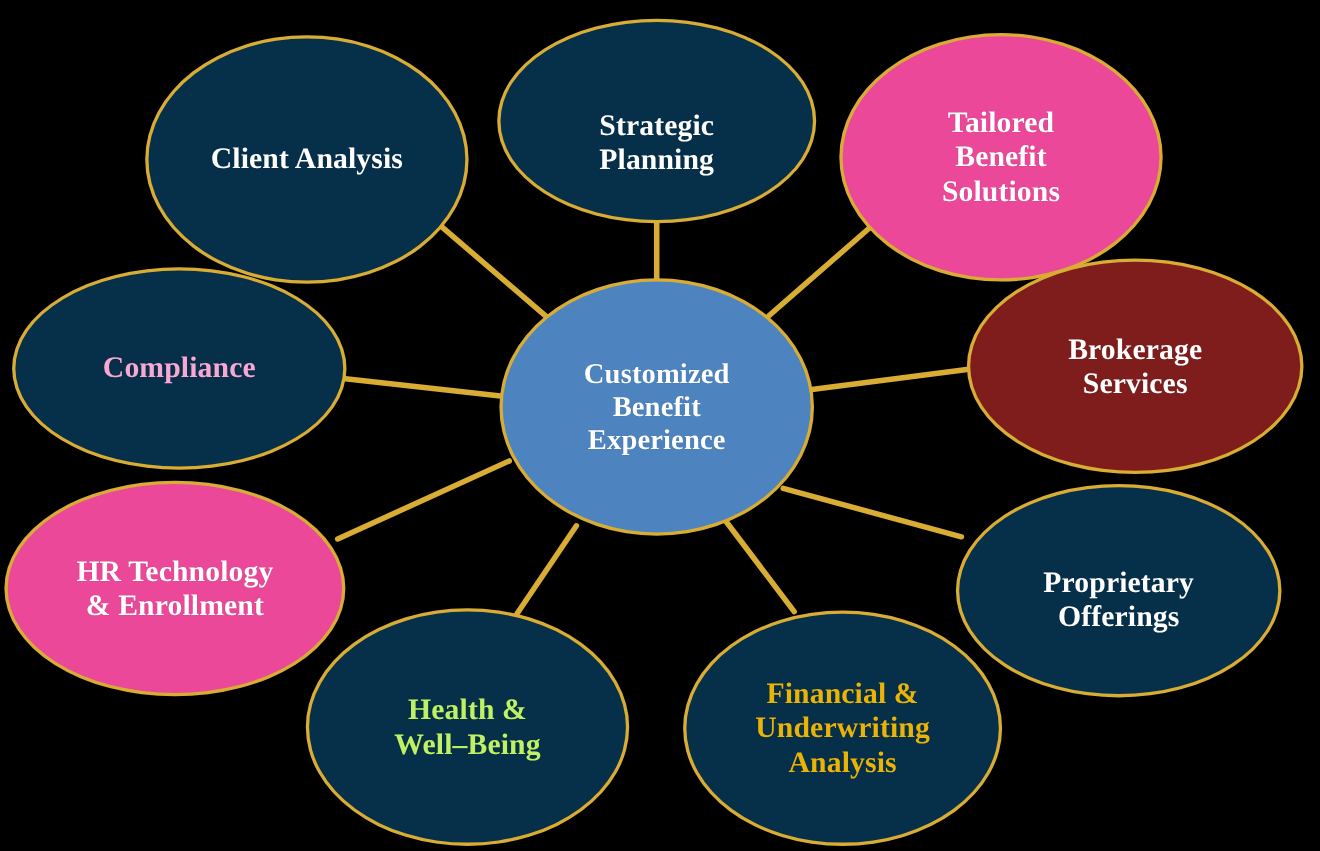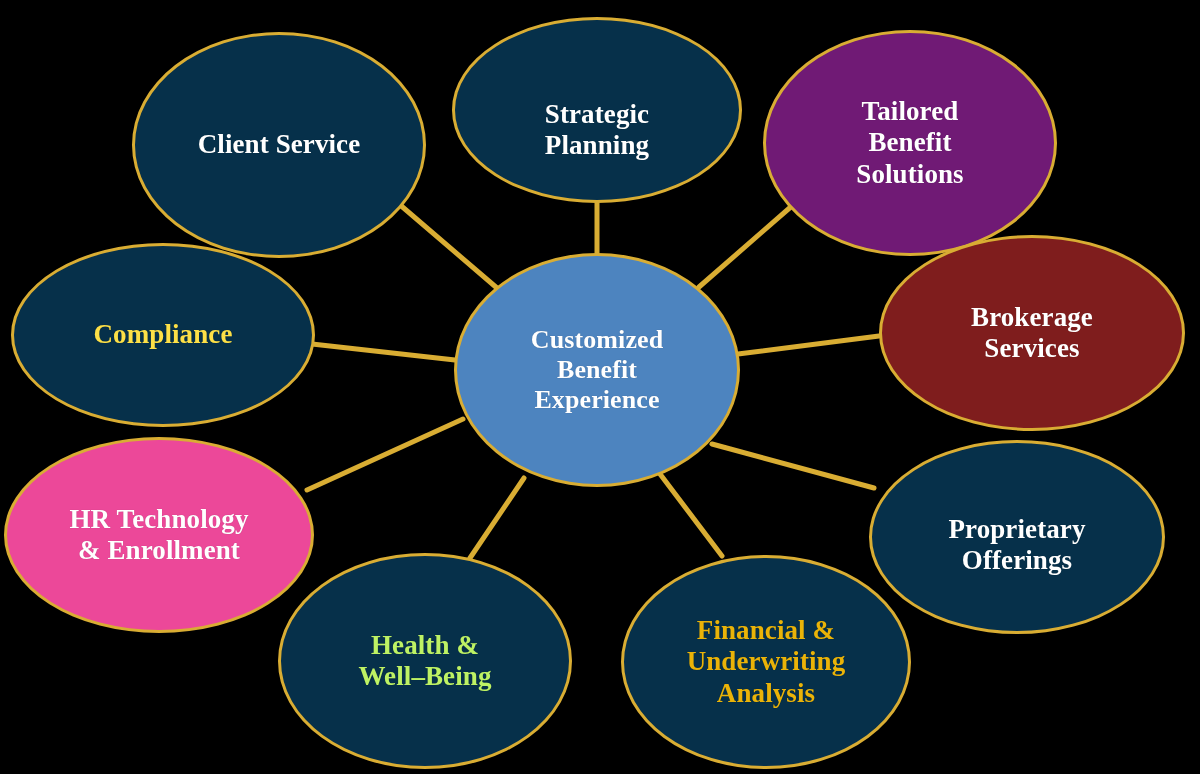--- a/index.html
+++ b/index.html
@@ -71,27 +71,27 @@
         <line x1="874" y1="488" x2="712" y2="444"></line>
         <line x1="722" y1="556" x2="657" y2="470"></line>
         <line x1="470" y1="558" x2="524" y2="478"></line>
         <line x1="307" y1="490" x2="463" y2="419"></line>
         <line x1="312" y1="344" x2="455" y2="360"></line>
       </g>
   </svg>
 
   <div id="nodes-layer">
       <div class="node node-spoke" style="left: 132px; top: 32px; width: 294px; height: 226px; background: rgb(6, 48, 74); border-color: rgb(217, 173, 51);">
-        <div class="node-label label-spoke" style="color: rgb(255, 255, 255);">Client Service</div>
+        <div class="node-label label-spoke" style="color: rgb(255, 255, 255);">Client Analysis</div>
       </div>
       <div class="node node-spoke" style="left: 452px; top: 17px; width: 290px; height: 186px; background: rgb(6, 48, 74); border-color: rgb(217, 173, 51);">
         <div class="node-label label-spoke" style="color: rgb(255, 255, 255); margin-top: 40px;">Strategic
 Planning</div>
       </div>
-      <div class="node node-spoke" style="left: 763px; top: 30px; width: 294px; height: 226px; background: #701a75; border-color: rgb(217, 173, 51); justify-content: center;">
+      <div class="node node-spoke" style="left: 763px; top: 30px; width: 294px; height: 226px; background: #ec4899; border-color: rgb(217, 173, 51); justify-content: center;">
         <div class="node-label label-spoke" style="color: rgb(255, 255, 255);">Tailored
 Benefit
 Solutions</div>
       </div>
       <div class="node node-spoke" style="left: 879px; top: 235px; width: 306px; height: 196px; background: #7f1d1d; border-color: rgb(217, 173, 51);">
         <div class="node-label label-spoke" style="color: rgb(255, 255, 255);">Brokerage
 Services</div>
       </div>
       <div class="node node-spoke" style="left: 869px; top: 440px; width: 296px; height: 194px; background: rgb(6, 48, 74); border-color: rgb(217, 173, 51);">
         <div class="node-label label-spoke" style="color: rgb(255, 255, 255); margin-top: 16px;">Proprietary
@@ -104,21 +104,21 @@
       </div>
       <div class="node node-spoke" style="left: 278px; top: 553px; width: 294px; height: 216px; background: rgb(6, 48, 74); border-color: rgb(217, 173, 51);">
         <div class="node-label label-spoke" style="color: #bef264;">Health &amp;
 Well–Being</div>
       </div>
       <div class="node node-spoke" style="left: 4px; top: 437px; width: 310px; height: 196px; background: #ec4899; border-color: rgb(217, 173, 51);">
         <div class="node-label label-spoke" style="color: rgb(255, 255, 255);">HR Technology
 &amp; Enrollment</div>
       </div>
       <div class="node node-spoke" style="left: 11px; top: 243px; width: 304px; height: 184px; background: rgb(6, 48, 74); border-color: rgb(217, 173, 51);">
-        <div class="node-label label-spoke" style="color: #fde047;">Compliance</div>
+        <div class="node-label label-spoke" style="color: #f9a8d4;">Compliance</div>
       </div>
       <div class="node node-hub" style="left: 454px; top: 253px; width: 286px; height: 234px; background: rgb(77, 132, 191); border-color: rgb(217, 173, 51);">
         <div class="node-label label-hub" style="color: rgb(255, 255, 255);">Customized
 Benefit
 Experience</div>
       </div>
     </div>
 
 </div>
 

